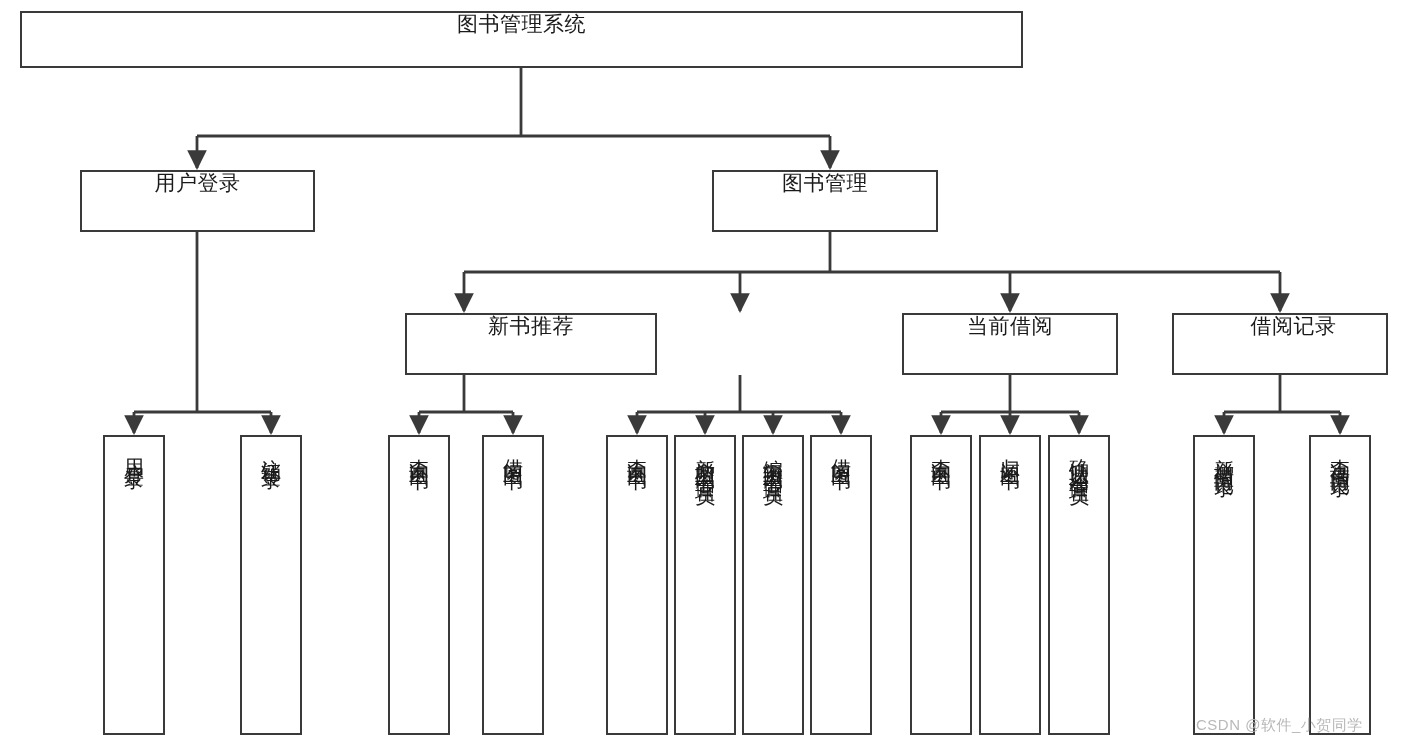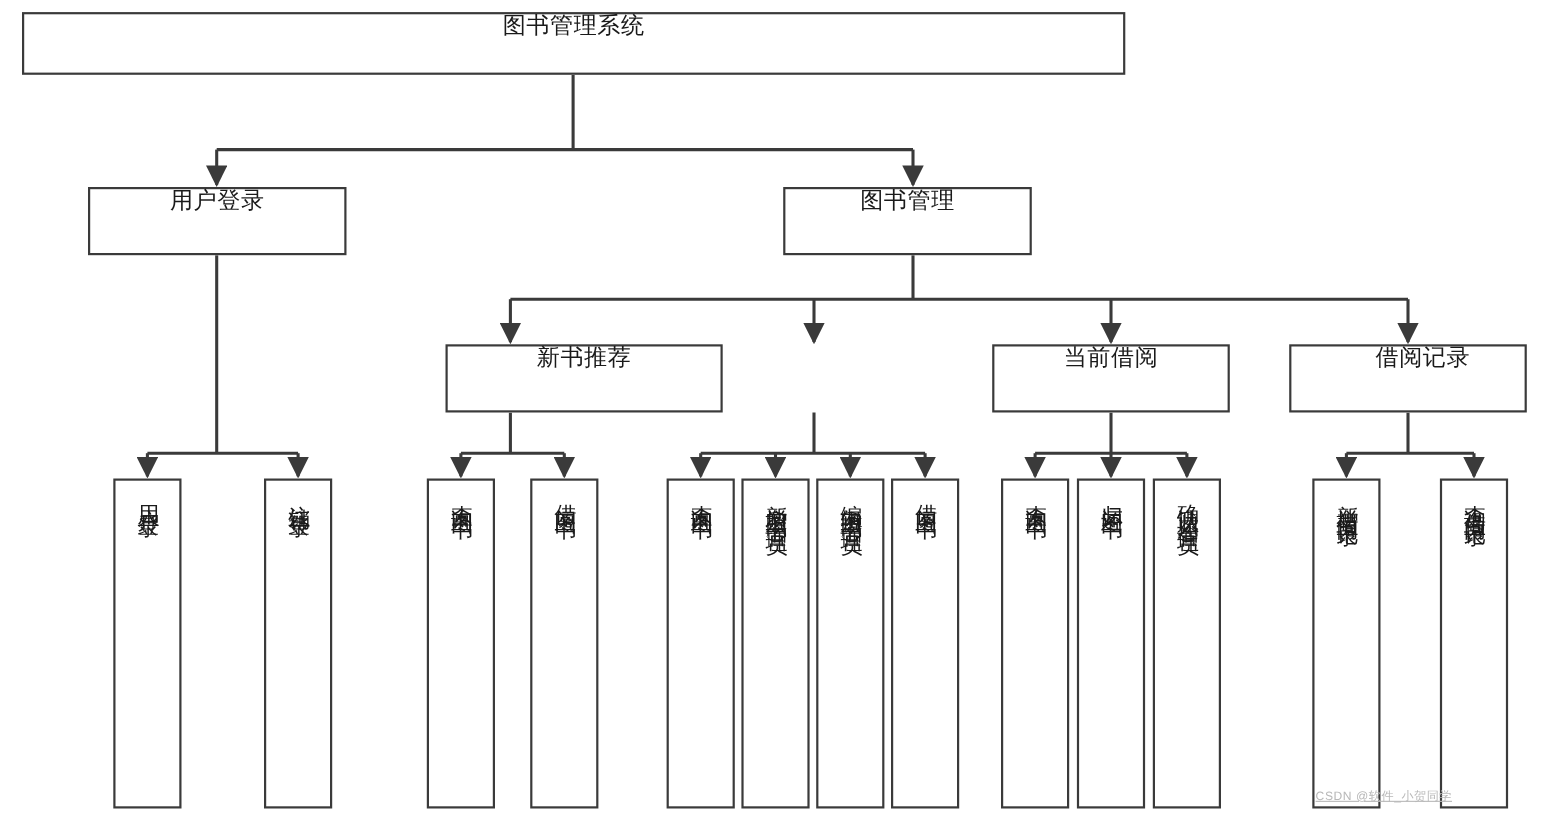--- a/index.html
+++ b/index.html
@@ -59,25 +59,24 @@
   .node.vert .label {
     writing-mode: vertical-rl;
     text-orientation: upright;
     font-size: 20px;
     line-height: 1.15;
     letter-spacing: 4px;
     white-space: nowrap;
   }
   .watermark {
     position: absolute;
-    font-size: 11px;
+    font-size: 15px;
     color: #b8b8b8;
     white-space: nowrap;
     letter-spacing: 0.5px;
-    text-decoration: underline;
   }
 </style>
 </head>
 <body>
 
 <div id="canvas">
 
   <svg id="edges" viewBox="0 0 1405 747" xmlns="http://www.w3.org/2000/svg">
     <defs>
       <marker id="arrow" viewBox="0 0 10 10" refX="9" refY="5" markerWidth="7" markerHeight="7" orient="auto-start-reverse">

